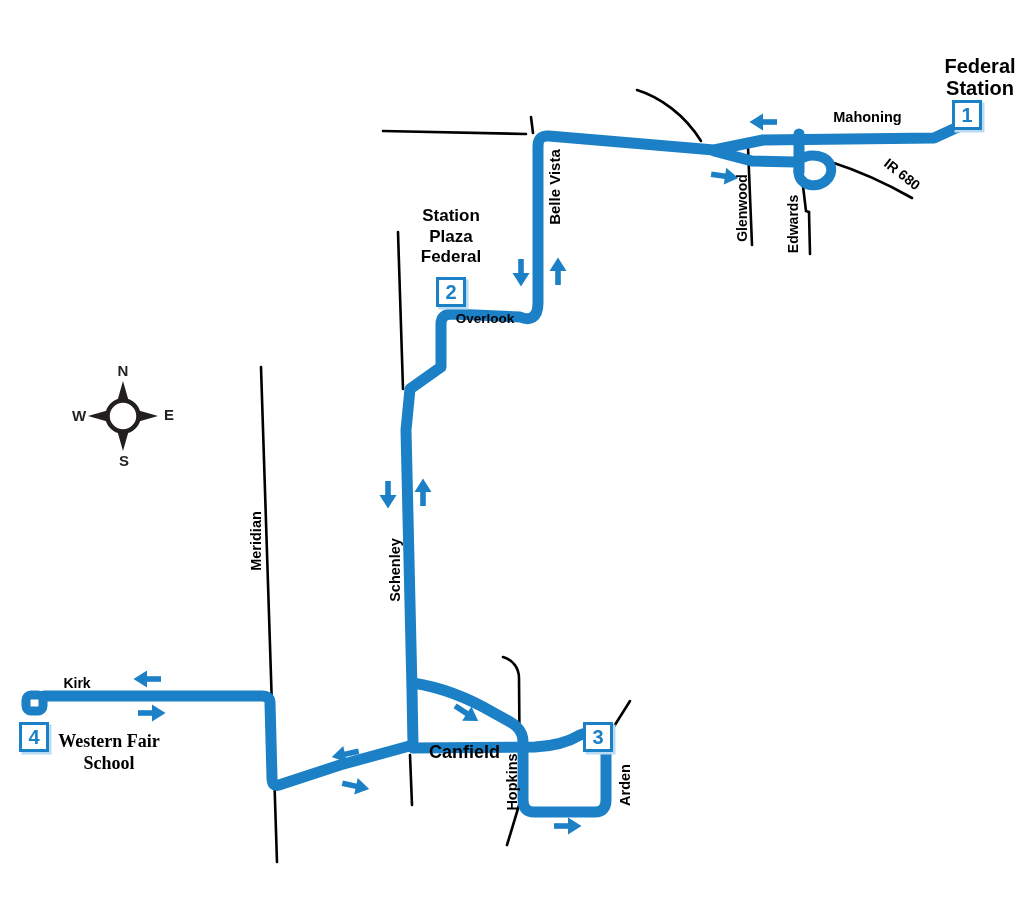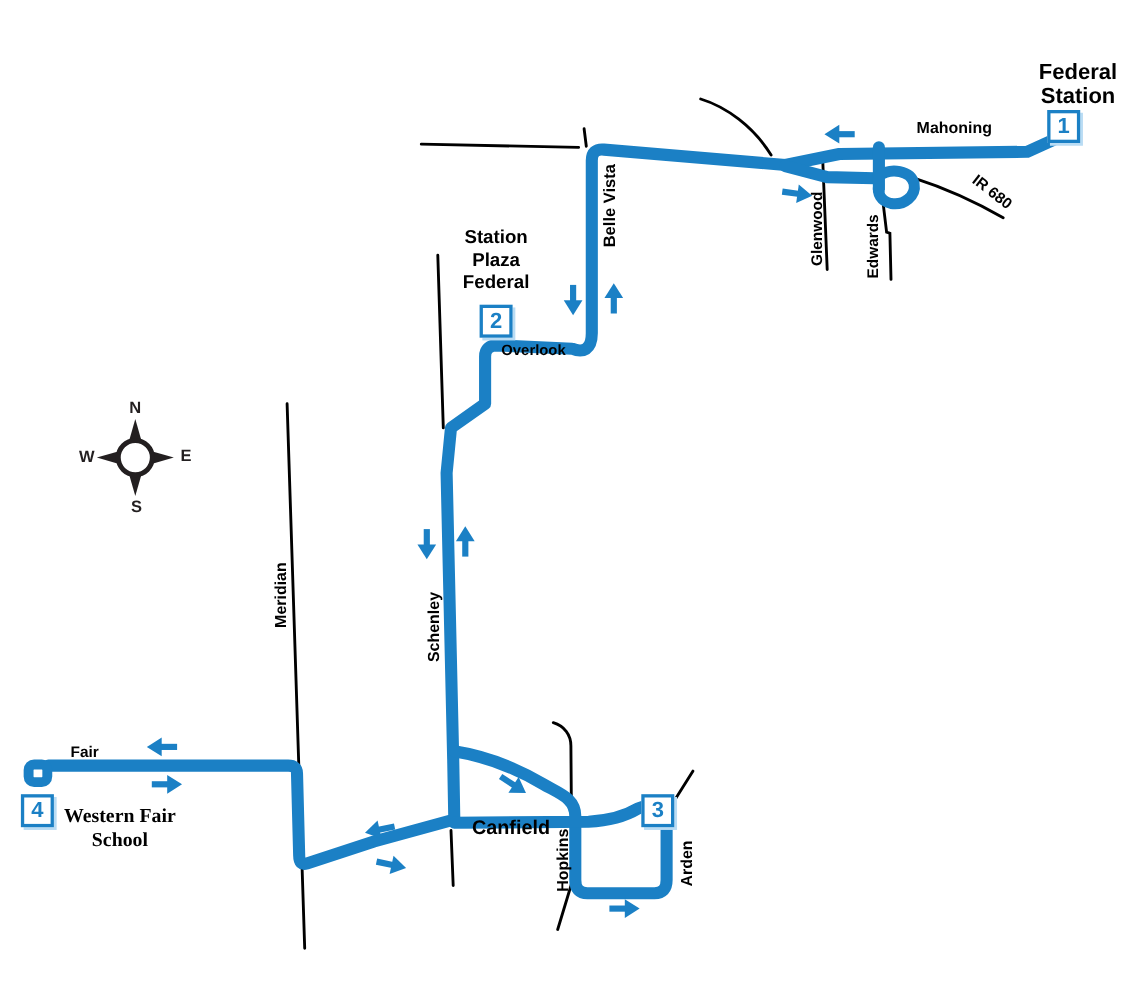--- a/index.html
+++ b/index.html
@@ -111,21 +111,21 @@
     <div>Federal</div>
   </div>
   <div class="lbl" style="left:44px; top:731px; width:130px; font-size:18px;font-family:Liberation Serif, serif;">
     <div>Western Fair</div>
     <div>School</div>
   </div>
 
   <div class="lbl street" style="left:830px; top:109px; width:75px; font-size:14.5px;">Mahoning</div>
   <div class="lbl street" style="left:869px; top:166px; width:66px; transform:rotate(38deg);">IR 680</div>
   <div class="lbl street" style="left:450px; top:311px; width:70px; font-size:13.5px;">Overlook</div>
-  <div class="lbl street" style="left:57px; top:675px; width:40px;">Fair</div>
+  <div class="lbl street" style="left:57px; top:675px; width:40px;">Kirk</div>
   <div class="lbl street" style="left:429px; top:742px; width:70px; font-size:18px;">Canfield</div>
 
   <div class="lbl street vlabel" style="left:698px; top:199px; width:90px;">Glenwood</div>
   <div class="lbl street vlabel" style="left:754px; top:215px; width:80px;">Edwards</div>
   <div class="lbl street vlabel" style="left:507px; top:178px; width:96px; font-size:15px;">Belle Vista</div>
   <div class="lbl street vlabel" style="left:349px; top:561px; width:94px; font-size:14.5px;">Schenley</div>
   <div class="lbl street vlabel" style="left:215px; top:532px; width:84px; font-size:14.5px;">Meridian</div>
   <div class="lbl street vlabel" style="left:475px; top:773px; width:76px; font-size:14.5px;">Hopkins</div>
   <div class="lbl street vlabel" style="left:596px; top:776px; width:60px; font-size:14.5px;">Arden</div>
 

